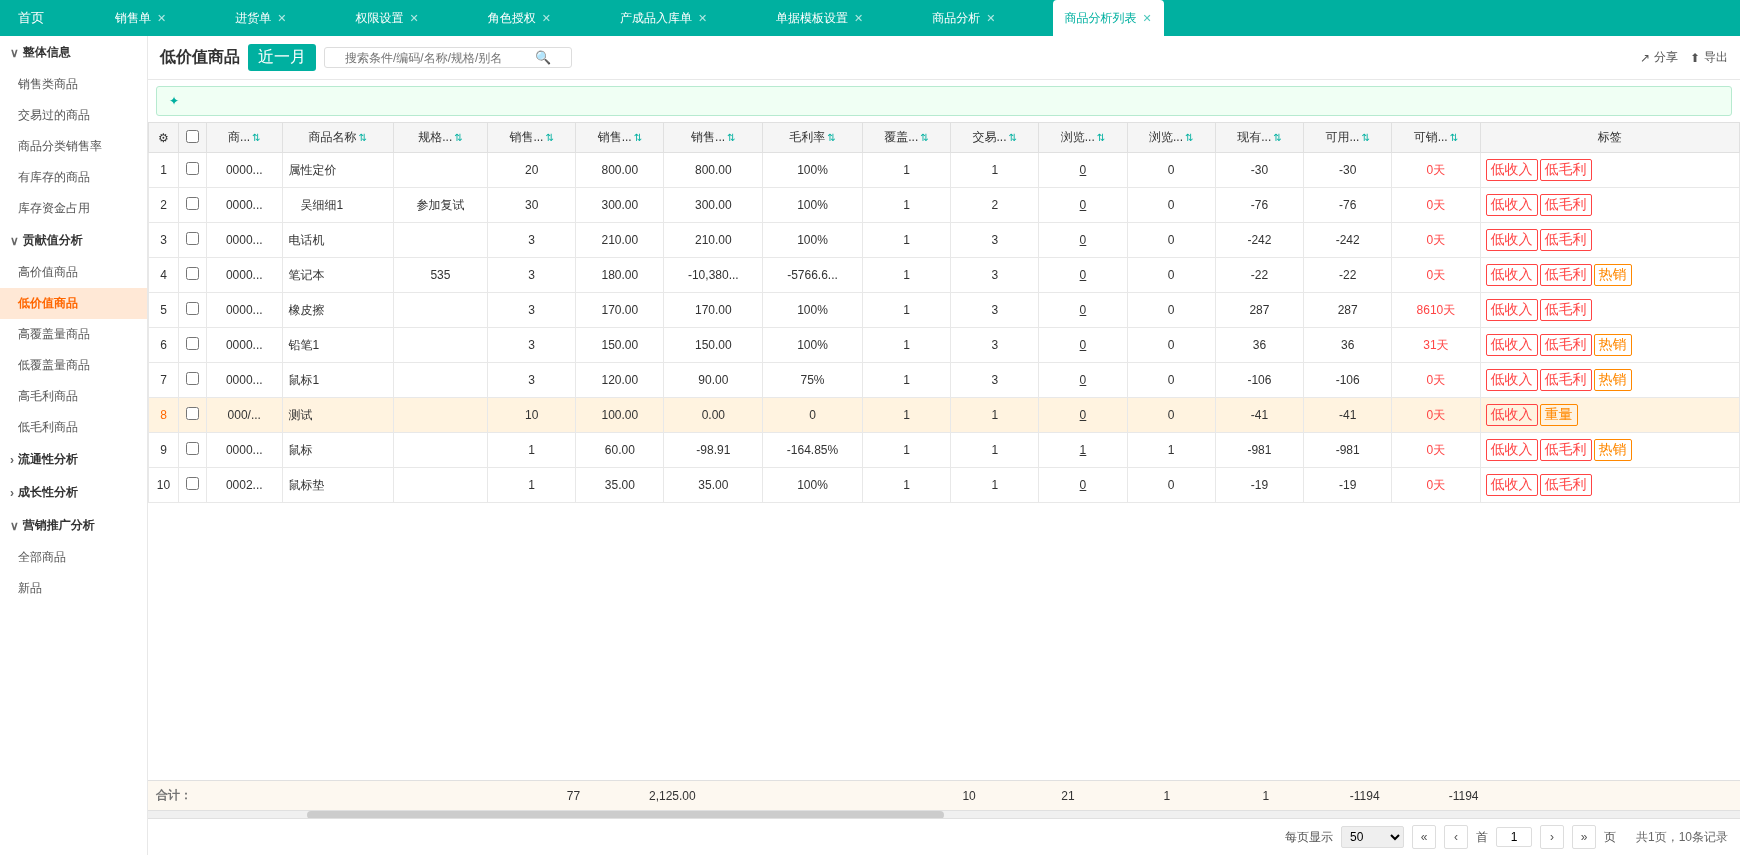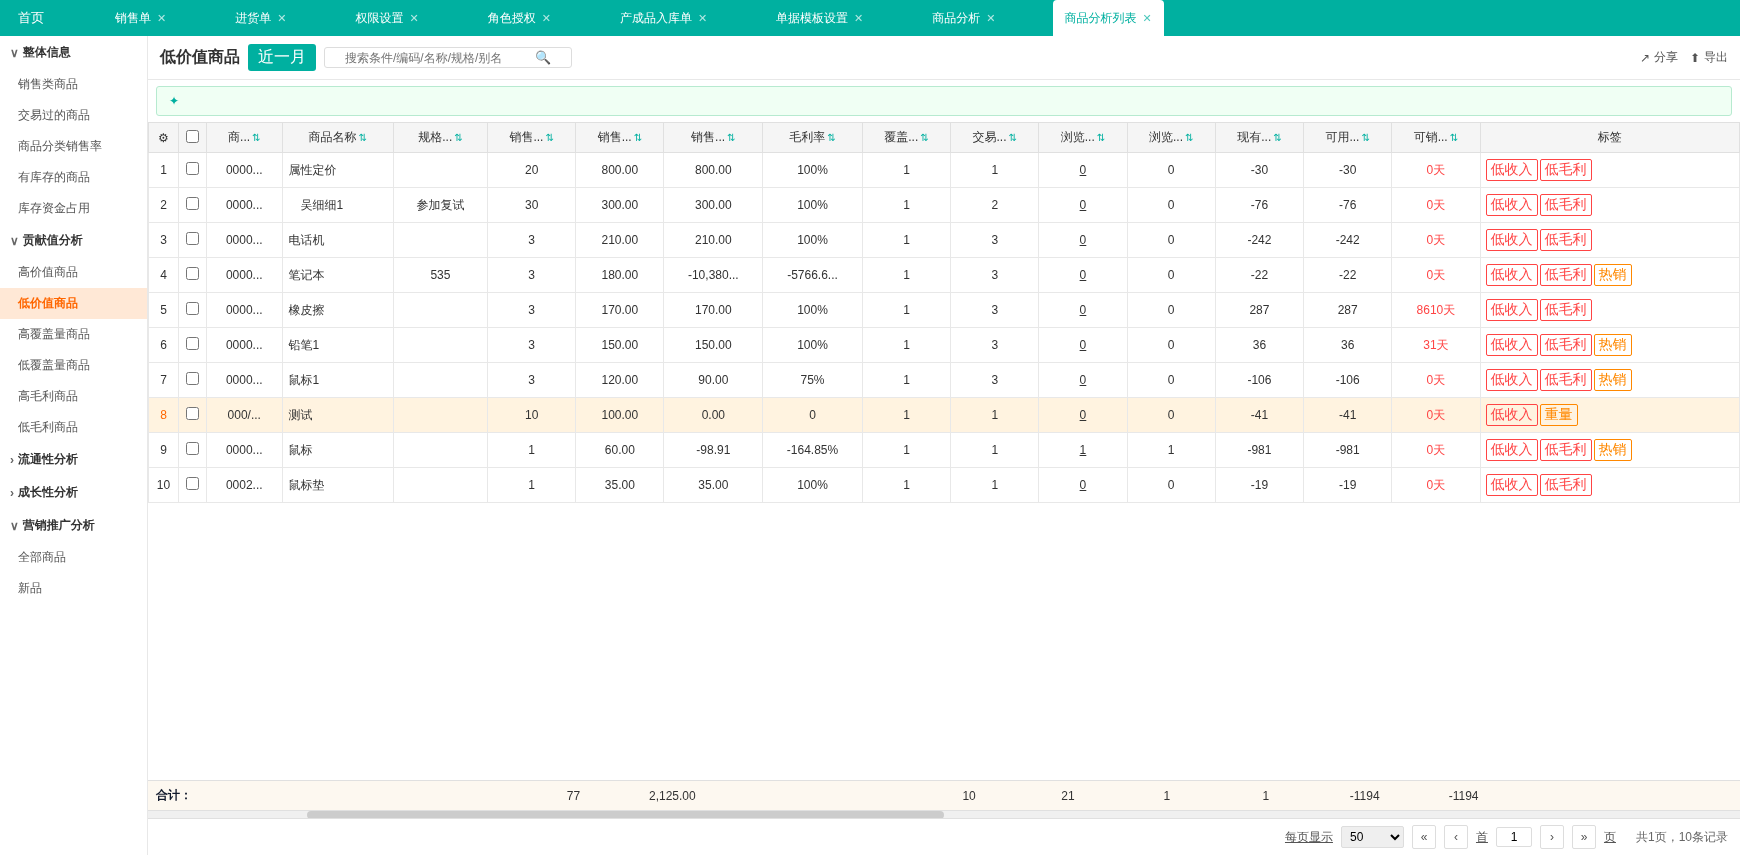--- a/index.html
+++ b/index.html
@@ -186,36 +186,36 @@
     
     .table-footer {
       display: flex;
       align-items: center;
       padding: 6px 8px;
       border-top: 1px solid #e0e0e0;
       background: #fdf8f0;
       flex-shrink: 0;
       gap: 6px;
     }
-    .footer-label { color: #0f172a; font-weight: bold; margin-right: 8px; }
+    .footer-label { color: #737373; font-weight: bold; margin-right: 8px; }
     .footer-values { display: flex; flex: 1; }
     .footer-cell { flex: 1; text-align: center; color: #333; font-size: 12px; }
 
     
     .pagination {
       display: flex;
       align-items: center;
       justify-content: flex-end;
       padding: 6px 12px;
       border-top: 1px solid #e0e0e0;
       background: #fff;
       gap: 8px;
       flex-shrink: 0;
     }
-    .pagination-label { color: #555; text-decoration: underline; }
+    .pagination-label { color: #555; }
     .page-size-select {
       border: 1px solid #ddd;
       border-radius: 2px;
       padding: 2px 16px 2px 4px;
       font-size: 12px;
     }
     .page-btn {
       width: 24px;
       height: 24px;
       border: 1px solid #ddd;

